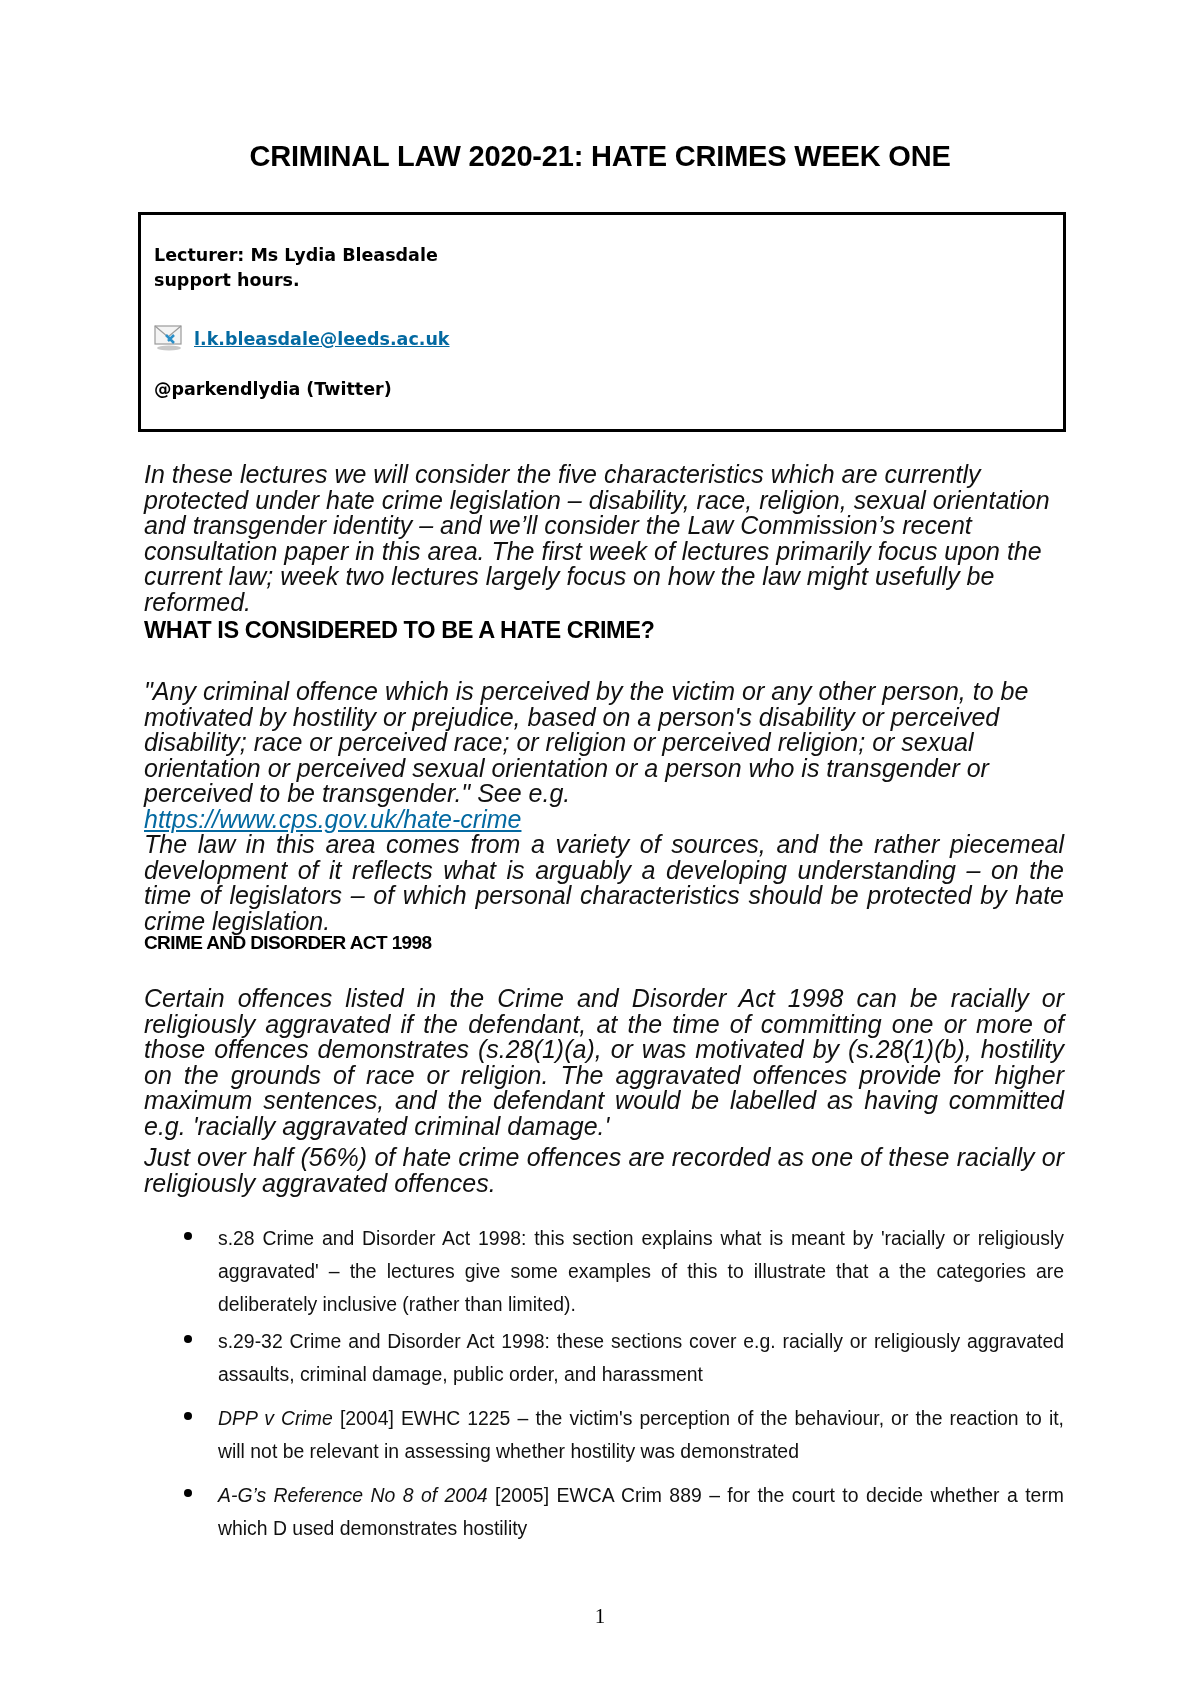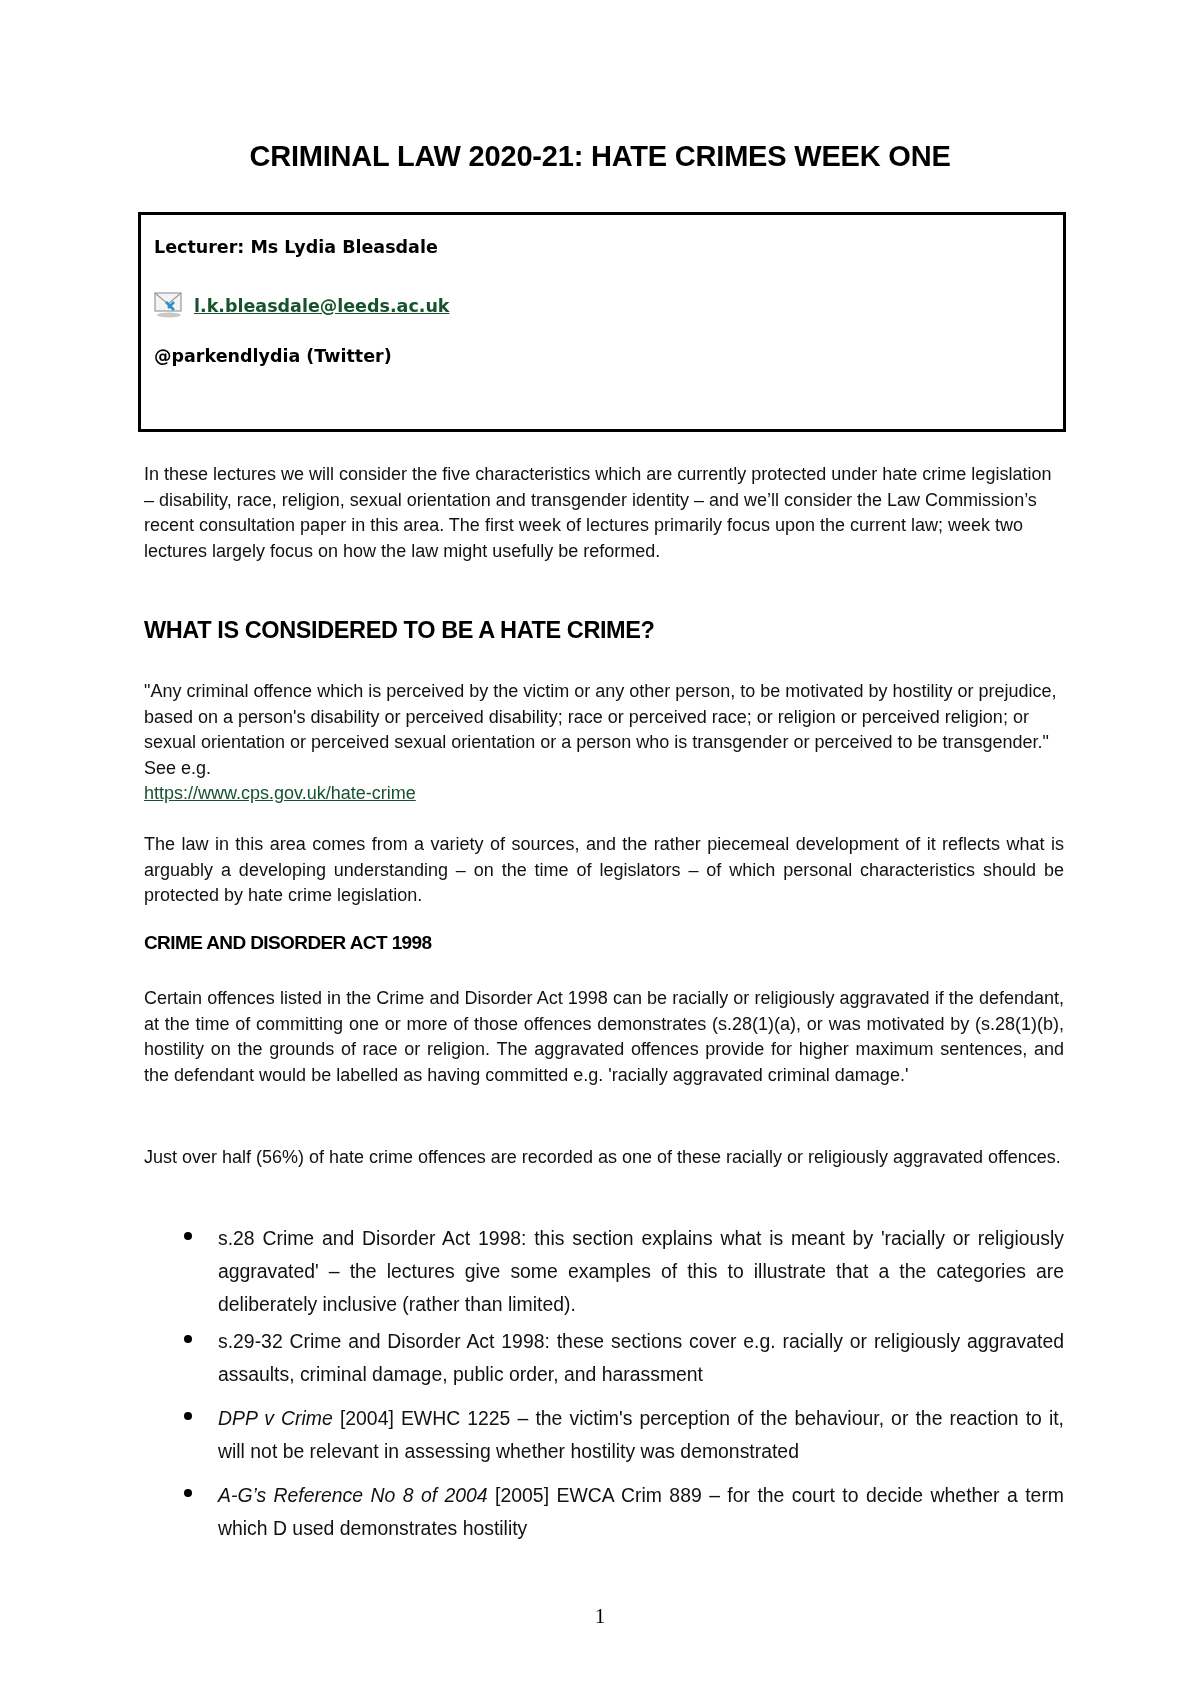--- a/index.html
+++ b/index.html
@@ -2,47 +2,48 @@
 <html><head>
 <meta charset="utf-8">
 <style>
   html, body { margin: 0; padding: 0; background: #ffffff; }
   body { width: 1200px; height: 1698px; position: relative; overflow: hidden;
          font-family: "Liberation Sans", sans-serif; color: #000; }
   .page { position: absolute; left: 0; top: 0; width: 1200px; height: 1698px; }
   .title { position: absolute; left: 0; width: 1200px; top: 140px; text-align: center;
            font-size: 29px; font-weight: bold; letter-spacing: -0.2px; }
   .box { position: absolute; left: 138px; top: 212px; width: 928px; height: 220px;
-         border: 3px solid #000; box-sizing: border-box; padding: 20px 13px;
+         border: 3px solid #000; box-sizing: border-box; padding: 28px 13px;
          font-family: "DejaVu Sans", sans-serif; font-weight: bold; font-size: 17.5px; line-height: 25px; }
   .box .line { display: block; }
   .box .gap { height: 25px; }
   .mail-row { display: flex; align-items: flex-end; margin-top: 2px; }
   .mail-icon { width: 30px; height: 32px; position: relative; margin-right: 10px; }
-  .link { color: #14532d; text-decoration: underline; }
-  .text { position: absolute; left: 144px; width: 920px; font-size: 18px; line-height: 25.5px; color: #111; }
+  .link { color: #0369a1; text-decoration: underline; }
+  .text { position: absolute; left: 144px; width: 920px; font-size: 25px; line-height: 25.5px; color: #111; font-style: italic; }
   .justify { text-align: justify; text-align-last: left; }
   .h2 { position: absolute; left: 144px; top: 617px; font-size: 23.5px; font-weight: bold; letter-spacing: -0.4px; }
   .h3 { position: absolute; left: 144px; top: 932px; font-size: 19px; font-weight: bold; letter-spacing: -0.6px; }
   .bullet { position: absolute; left: 144px; width: 920px; font-size: 19.4px; line-height: 33px; color: #111; }
   .bullet .dot { position: absolute; left: 40px; top: 10px; width: 8px; height: 8px; border-radius: 50%; background: #000; }
   .bullet .body { margin-left: 74px; text-align: justify; text-align-last: left; }
   .bullet i { font-style: italic; }
   .pagenum { position: absolute; left: 0; width: 1200px; top: 1604px; text-align: center;
              font-family: "Liberation Serif", serif; font-size: 21px; }
 </style>
 </head>
 <body>
 
 <div class="page">
 
   <div class="title">CRIMINAL LAW 2020-21: HATE CRIMES WEEK ONE</div>
 
   <div class="box">
     <span class="line">Lecturer: Ms Lydia Bleasdale</span>
+    <span class="line">support hours.</span>
     <div class="gap"></div>
     <div class="mail-row">
       <span class="mail-icon">
         <svg width="30" height="32" viewBox="0 0 30 32">
           <rect x="1" y="6" width="26" height="18" fill="#f4f4f4" stroke="#9a9a9a" stroke-width="1.2"></rect>
           <polyline points="1,6 14,17 27,6" fill="none" stroke="#9a9a9a" stroke-width="1.2"></polyline>
           <ellipse cx="15" cy="28" rx="12" ry="2.5" fill="#c8c8c8"></ellipse>
           <path d="M12 15 L20 23 M14 21 L20 15" stroke="#2a8fc9" stroke-width="2.5"></path>
         </svg>
       </span>

